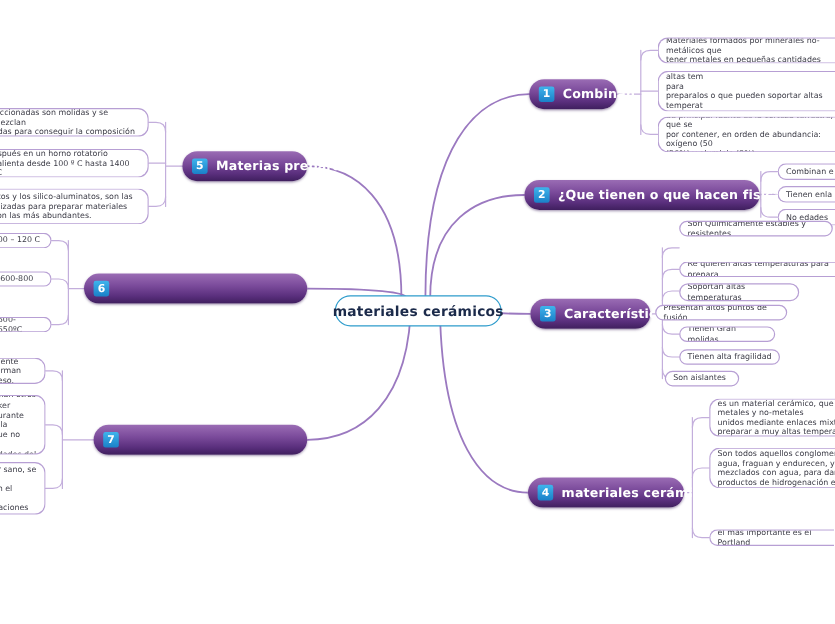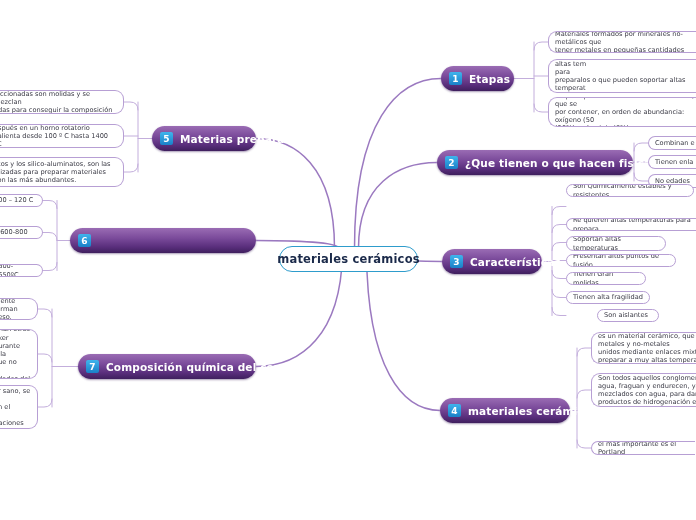--- a/index.html
+++ b/index.html
@@ -122,21 +122,21 @@
       <path d="M 57 262.5 Q 57 270.5 49 270.5 L 43 270.5" fill="none" stroke="#c3aedc" stroke-width="1" stroke-linecap="round"></path>
       <path d="M 342.5 248 C 342.5 336.875 299.25 366.5 256 366.5" fill="none" stroke="#9b79c0" stroke-width="1.5" stroke-linecap="round"></path>
       <path d="M 52 309 L 52 407" fill="none" stroke="#c3aedc" stroke-width="1" stroke-linecap="round"></path>
       <path d="M 256 366.5 L 52 366.5" fill="none" stroke="#c3aedc" stroke-width="1" stroke-linecap="round"></path>
       <path d="M 52 317 Q 52 309 44 309 L 38 309" fill="none" stroke="#c3aedc" stroke-width="1" stroke-linecap="round"></path>
       <path d="M 52 362 Q 52 354 44 354 L 38 354" fill="none" stroke="#c3aedc" stroke-width="1" stroke-linecap="round"></path>
       <path d="M 52 399 Q 52 407 44 407 L 38 407" fill="none" stroke="#c3aedc" stroke-width="1" stroke-linecap="round"></path>
     </svg>
 <div class="branch" style="left: 441px; top: 66px; width: 73px;">
       <span class="badge">1</span>
-      <span class="blabel">Etapas</span>
+      <span class="blabel">Combinan</span>
     </div>
     <div class="leaf right-clip" style="left: 548px; top: 31px; width: 160px; height: 22px;">
       <span class="ltxt">Materiales formados por minerales no-metálicos que
 tener metales en pequeñas cantidades</span>
     </div>
     <div class="leaf right-clip" style="left: 548px; top: 59px; width: 160px; height: 34px;">
       <span class="ltxt">Su principal característica es requerir de altas tem
 para
 preparalos o que pueden soportar altas temperat
 usarlos.</span>
@@ -165,30 +165,30 @@
     </div>
     <div class="leaf one" style="left: 566px; top: 184px; width: 128px; height: 13px;">
       <span class="ltxt">Son Químicamente estables y resistentes</span>
     </div>
     <div class="leaf one right-clip" style="left: 566px; top: 218px; width: 142px; height: 13px;">
       <span class="ltxt">Re quieren altas temperaturas para prepara</span>
     </div>
     <div class="leaf one" style="left: 566px; top: 236px; width: 100px; height: 15px;">
       <span class="ltxt">Soportan altas temperaturas</span>
     </div>
-    <div class="leaf one" style="left: 566px; top: 254px; width: 110px; height: 13px;">
+    <div class="leaf one" style="left: 546px; top: 254px; width: 110px; height: 13px;">
       <span class="ltxt">Presentan altos puntos de fusión</span>
     </div>
     <div class="leaf one" style="left: 566px; top: 272px; width: 80px; height: 13px;">
       <span class="ltxt">Tienen Gran molidas</span>
     </div>
     <div class="leaf one" style="left: 566px; top: 291px; width: 84px; height: 13px; justify-content: flex-end;">
       <span class="ltxt">Tienen alta fragilidad</span>
     </div>
-    <div class="leaf one" style="left: 597px; top: 309px; width: 62px; height: 13px;">
+    <div class="leaf one" style="left: 554px; top: 309px; width: 62px; height: 13px;">
       <span class="ltxt">Son aislantes</span>
     </div>
     <div class="branch" style="left: 440px; top: 398px; width: 130px;">
       <span class="badge">4</span>
       <span class="blabel">materiales cerámicos</span>
     </div>
     <div class="leaf right-clip" style="left: 591px; top: 332px; width: 118px; height: 32px;">
       <span class="ltxt">es un material cerámico, que e
 metales y no-metales
 unidos mediante enlaces mixto
@@ -227,21 +227,20 @@
       <span class="ltxt">100 – 120  C</span>
     </div>
     <div class="leaf one left-clip" style="left: -12px; top: 226px; width: 55px; height: 13px;">
       <span class="ltxt">a 600-800</span>
     </div>
     <div class="leaf one left-clip" style="left: -12px; top: 264px; width: 55px; height: 13px;">
       <span class="ltxt">1600-1650ºC</span>
     </div>
     <div class="branch" style="left: 78px; top: 354px; width: 178px;">
       <span class="badge">7</span>
-      <span class="blabel">Composición química del cemento.</span>
     </div>
     <div class="leaf left-clip" style="left: -12px; top: 298px; width: 50px; height: 22px;">
       <span class="ltxt">mente forman
 peso.</span>
     </div>
     <div class="leaf left-clip" style="left: -12px; top: 329px; width: 50px; height: 50px;">
       <span class="ltxt">rman otros
 nker durante
 e la
 que no

